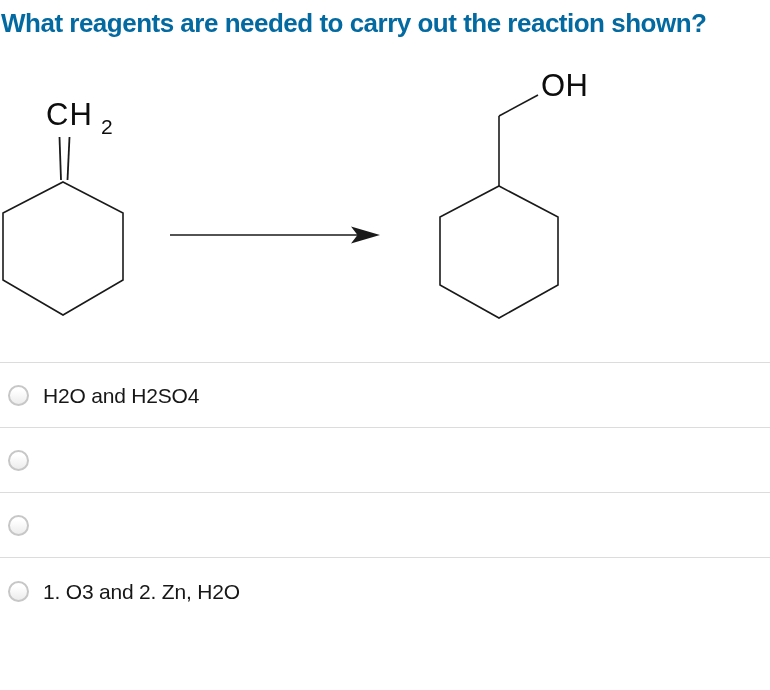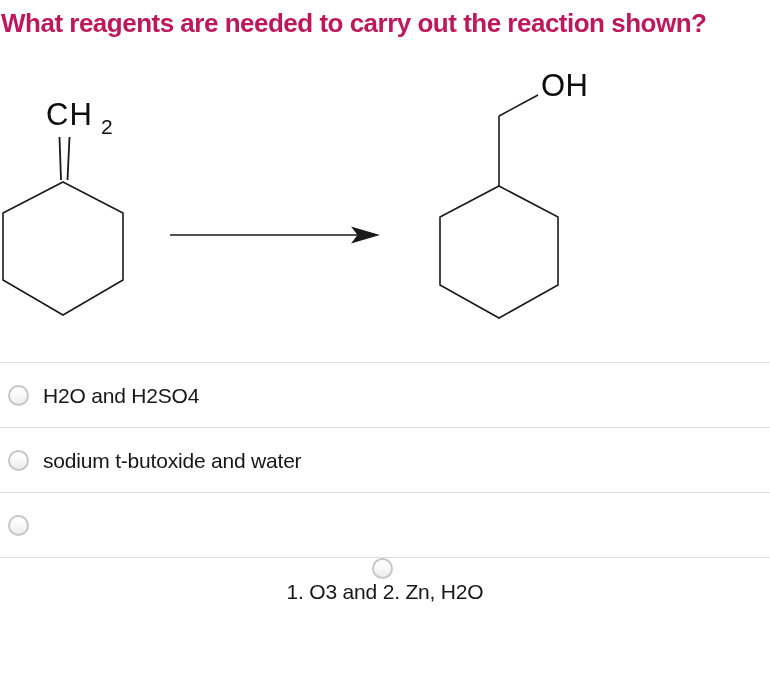--- a/index.html
+++ b/index.html
@@ -12,21 +12,21 @@
   }
   .page { position: relative; width: 770px; height: 690px; }
 
   .question-title {
     position: absolute;
     top: 7px; left: 1px;
     width: 732px;
     font-size: 26px;
     font-weight: 600;
     letter-spacing: -0.5px;
-    color: #be185d;
+    color: #0369a1;
     line-height: 1.25;
     white-space: nowrap;
   }
 
   .reaction-svg {
     position: absolute;
     top: 60px; left: 0;
     width: 770px; height: 300px;
   }
   .reaction-svg .bond { stroke: #1a1a1a; fill: none; }
@@ -40,21 +40,21 @@
     top: 362px; left: 0;
     width: 770px;
   }
   .option-row {
     display: flex;
     align-items: center;
     height: 65px;
     border-top: 1px solid #dcdcdc;
     cursor: pointer;
   }
-  .option-row:last-child { height: 68px; flex-direction: column; }
+  .option-row:last-child { height: 68px; }
   .radio {
     width: 21px; height: 21px;
     border-radius: 50%;
     border: 2px solid #c7c7c7;
     background: linear-gradient(180deg, #ffffff 20%, #ececec 100%);
     margin-left: 8px;
     margin-right: 14px;
     flex: 0 0 auto;
   }
   .option-label {
@@ -99,21 +99,20 @@
 
   <div class="options">
 
     <div class="option-row">
       <div class="radio"></div>
       <div class="option-label">H2O and H2SO4</div>
     </div>
 
     <div class="option-row">
       <div class="radio"></div>
-      <div class="option-label">sodium t-butoxide and water</div>
     </div>
 
     <div class="option-row">
       <div class="radio"></div>
     </div>
 
 
     <div class="option-row">
       <div class="radio"></div>
       <div class="option-label">1. O3 and 2. Zn, H2O</div>

